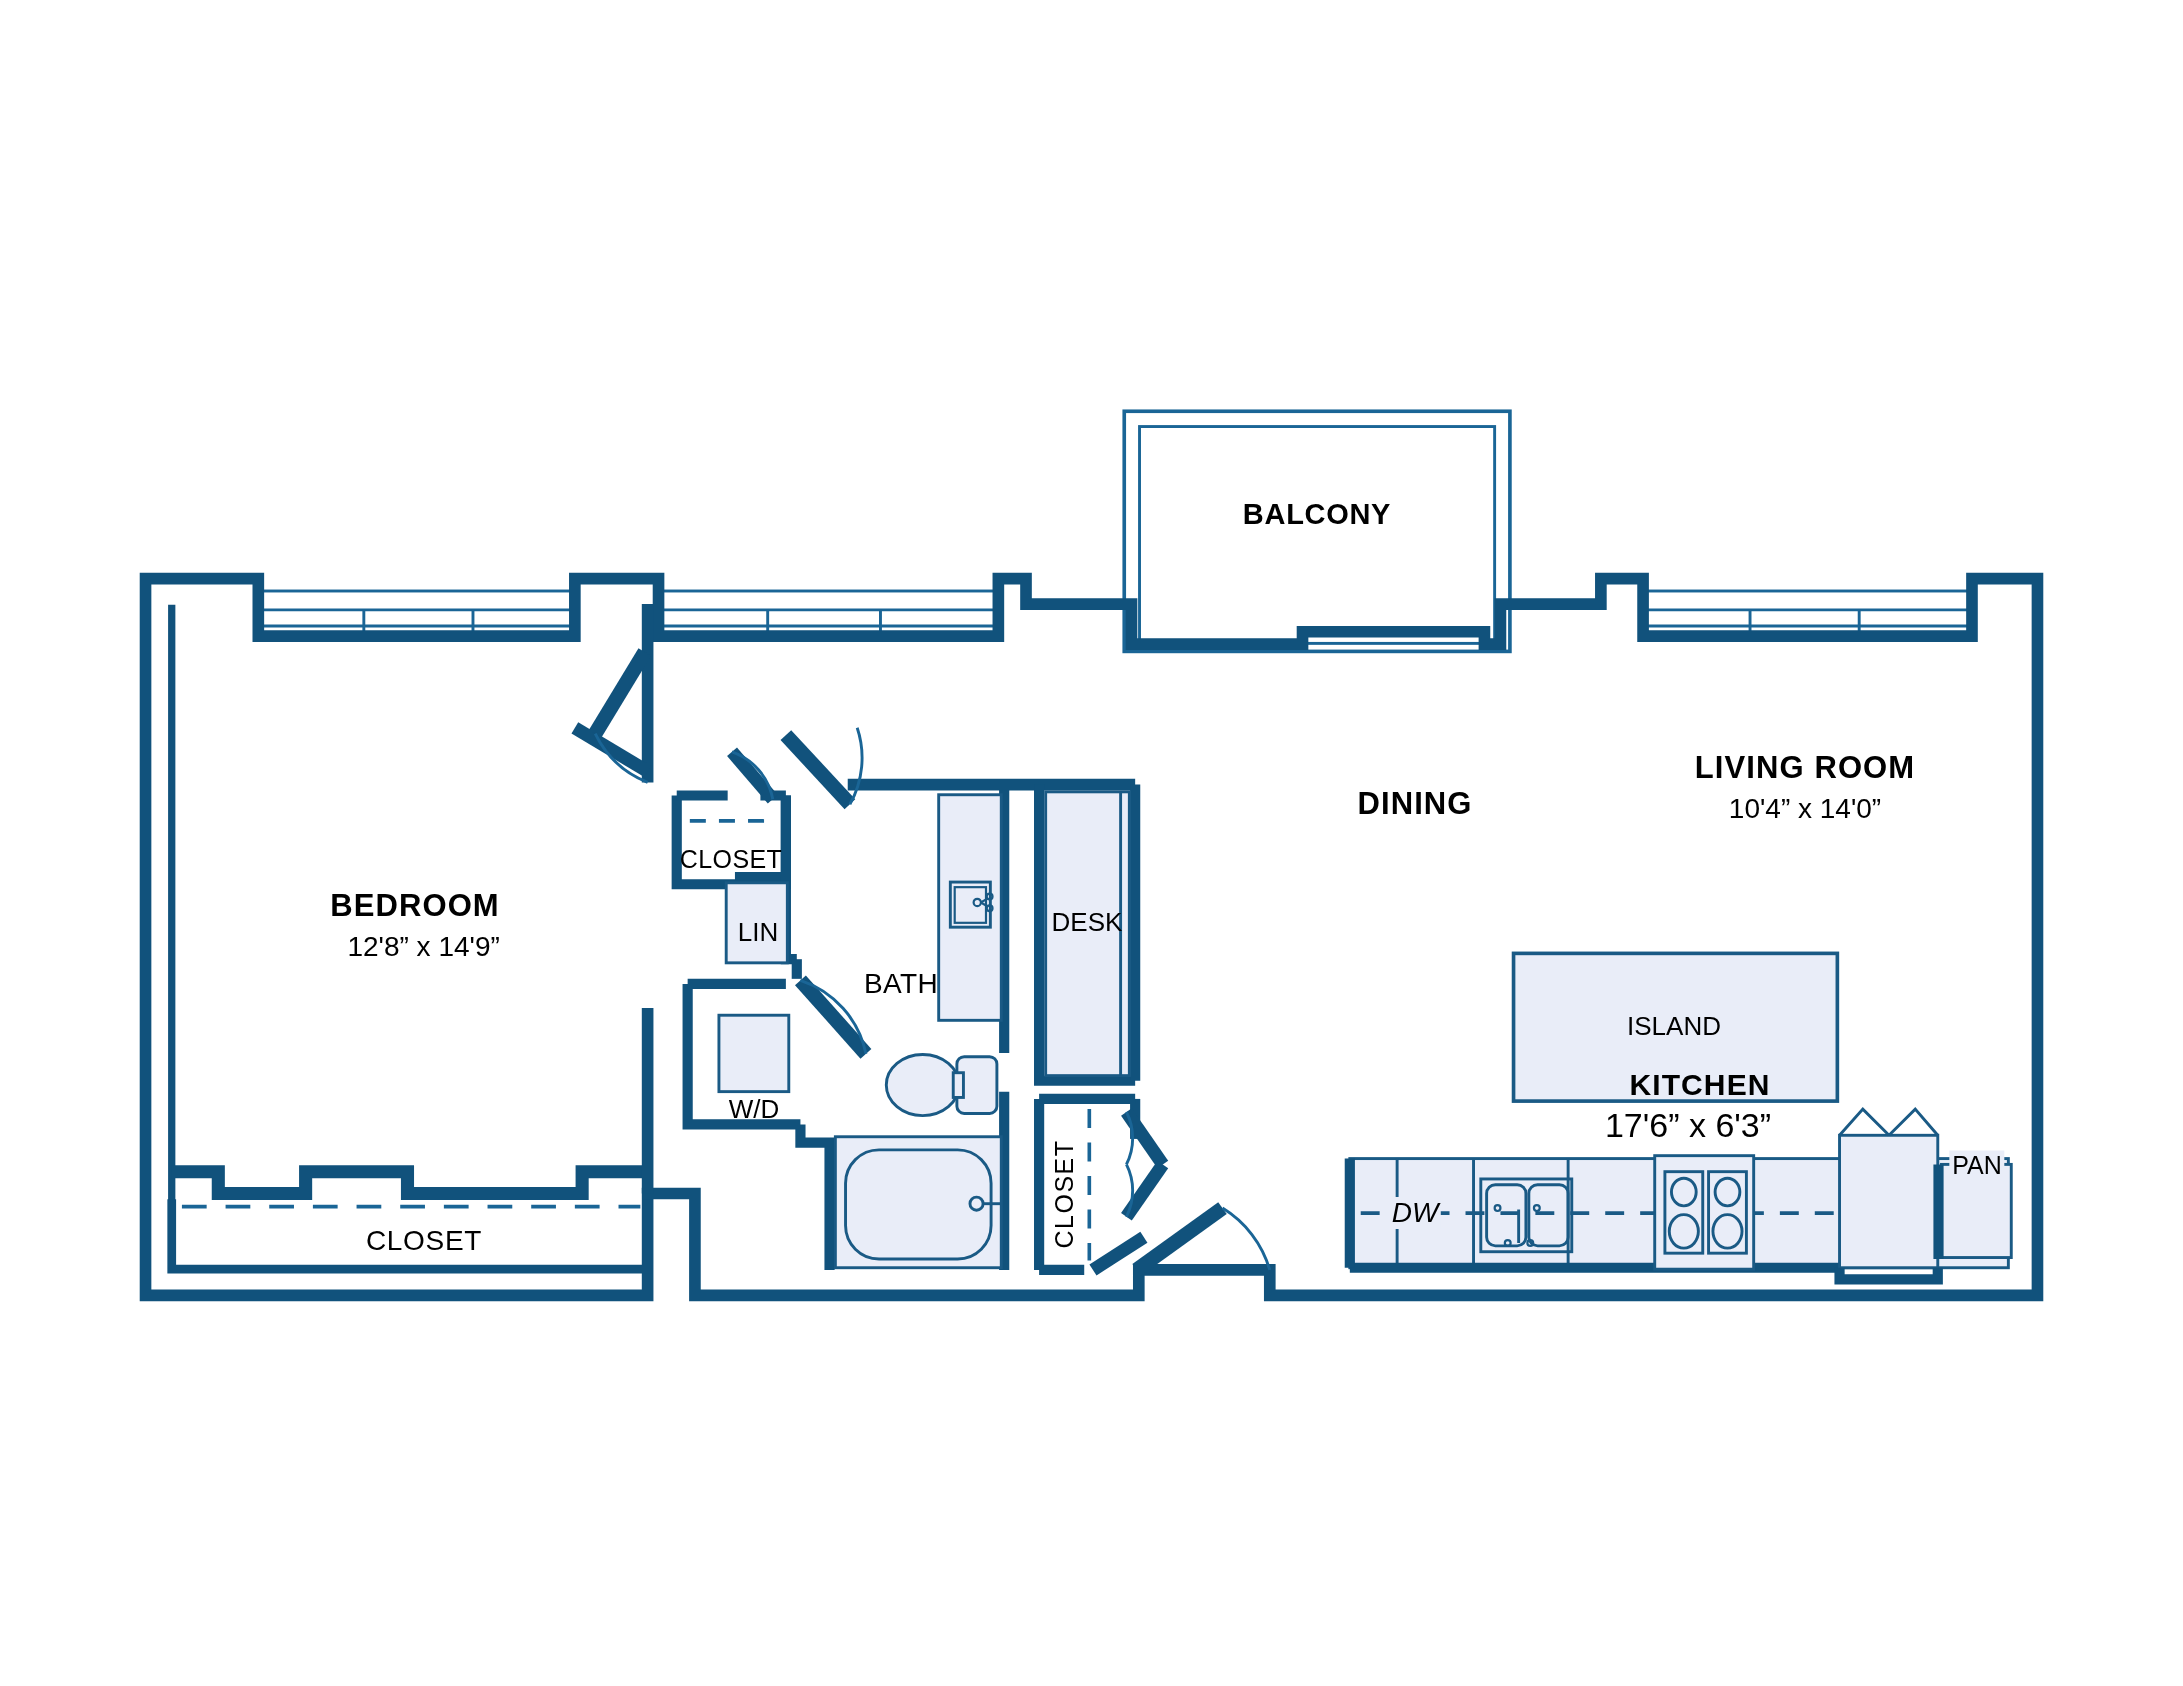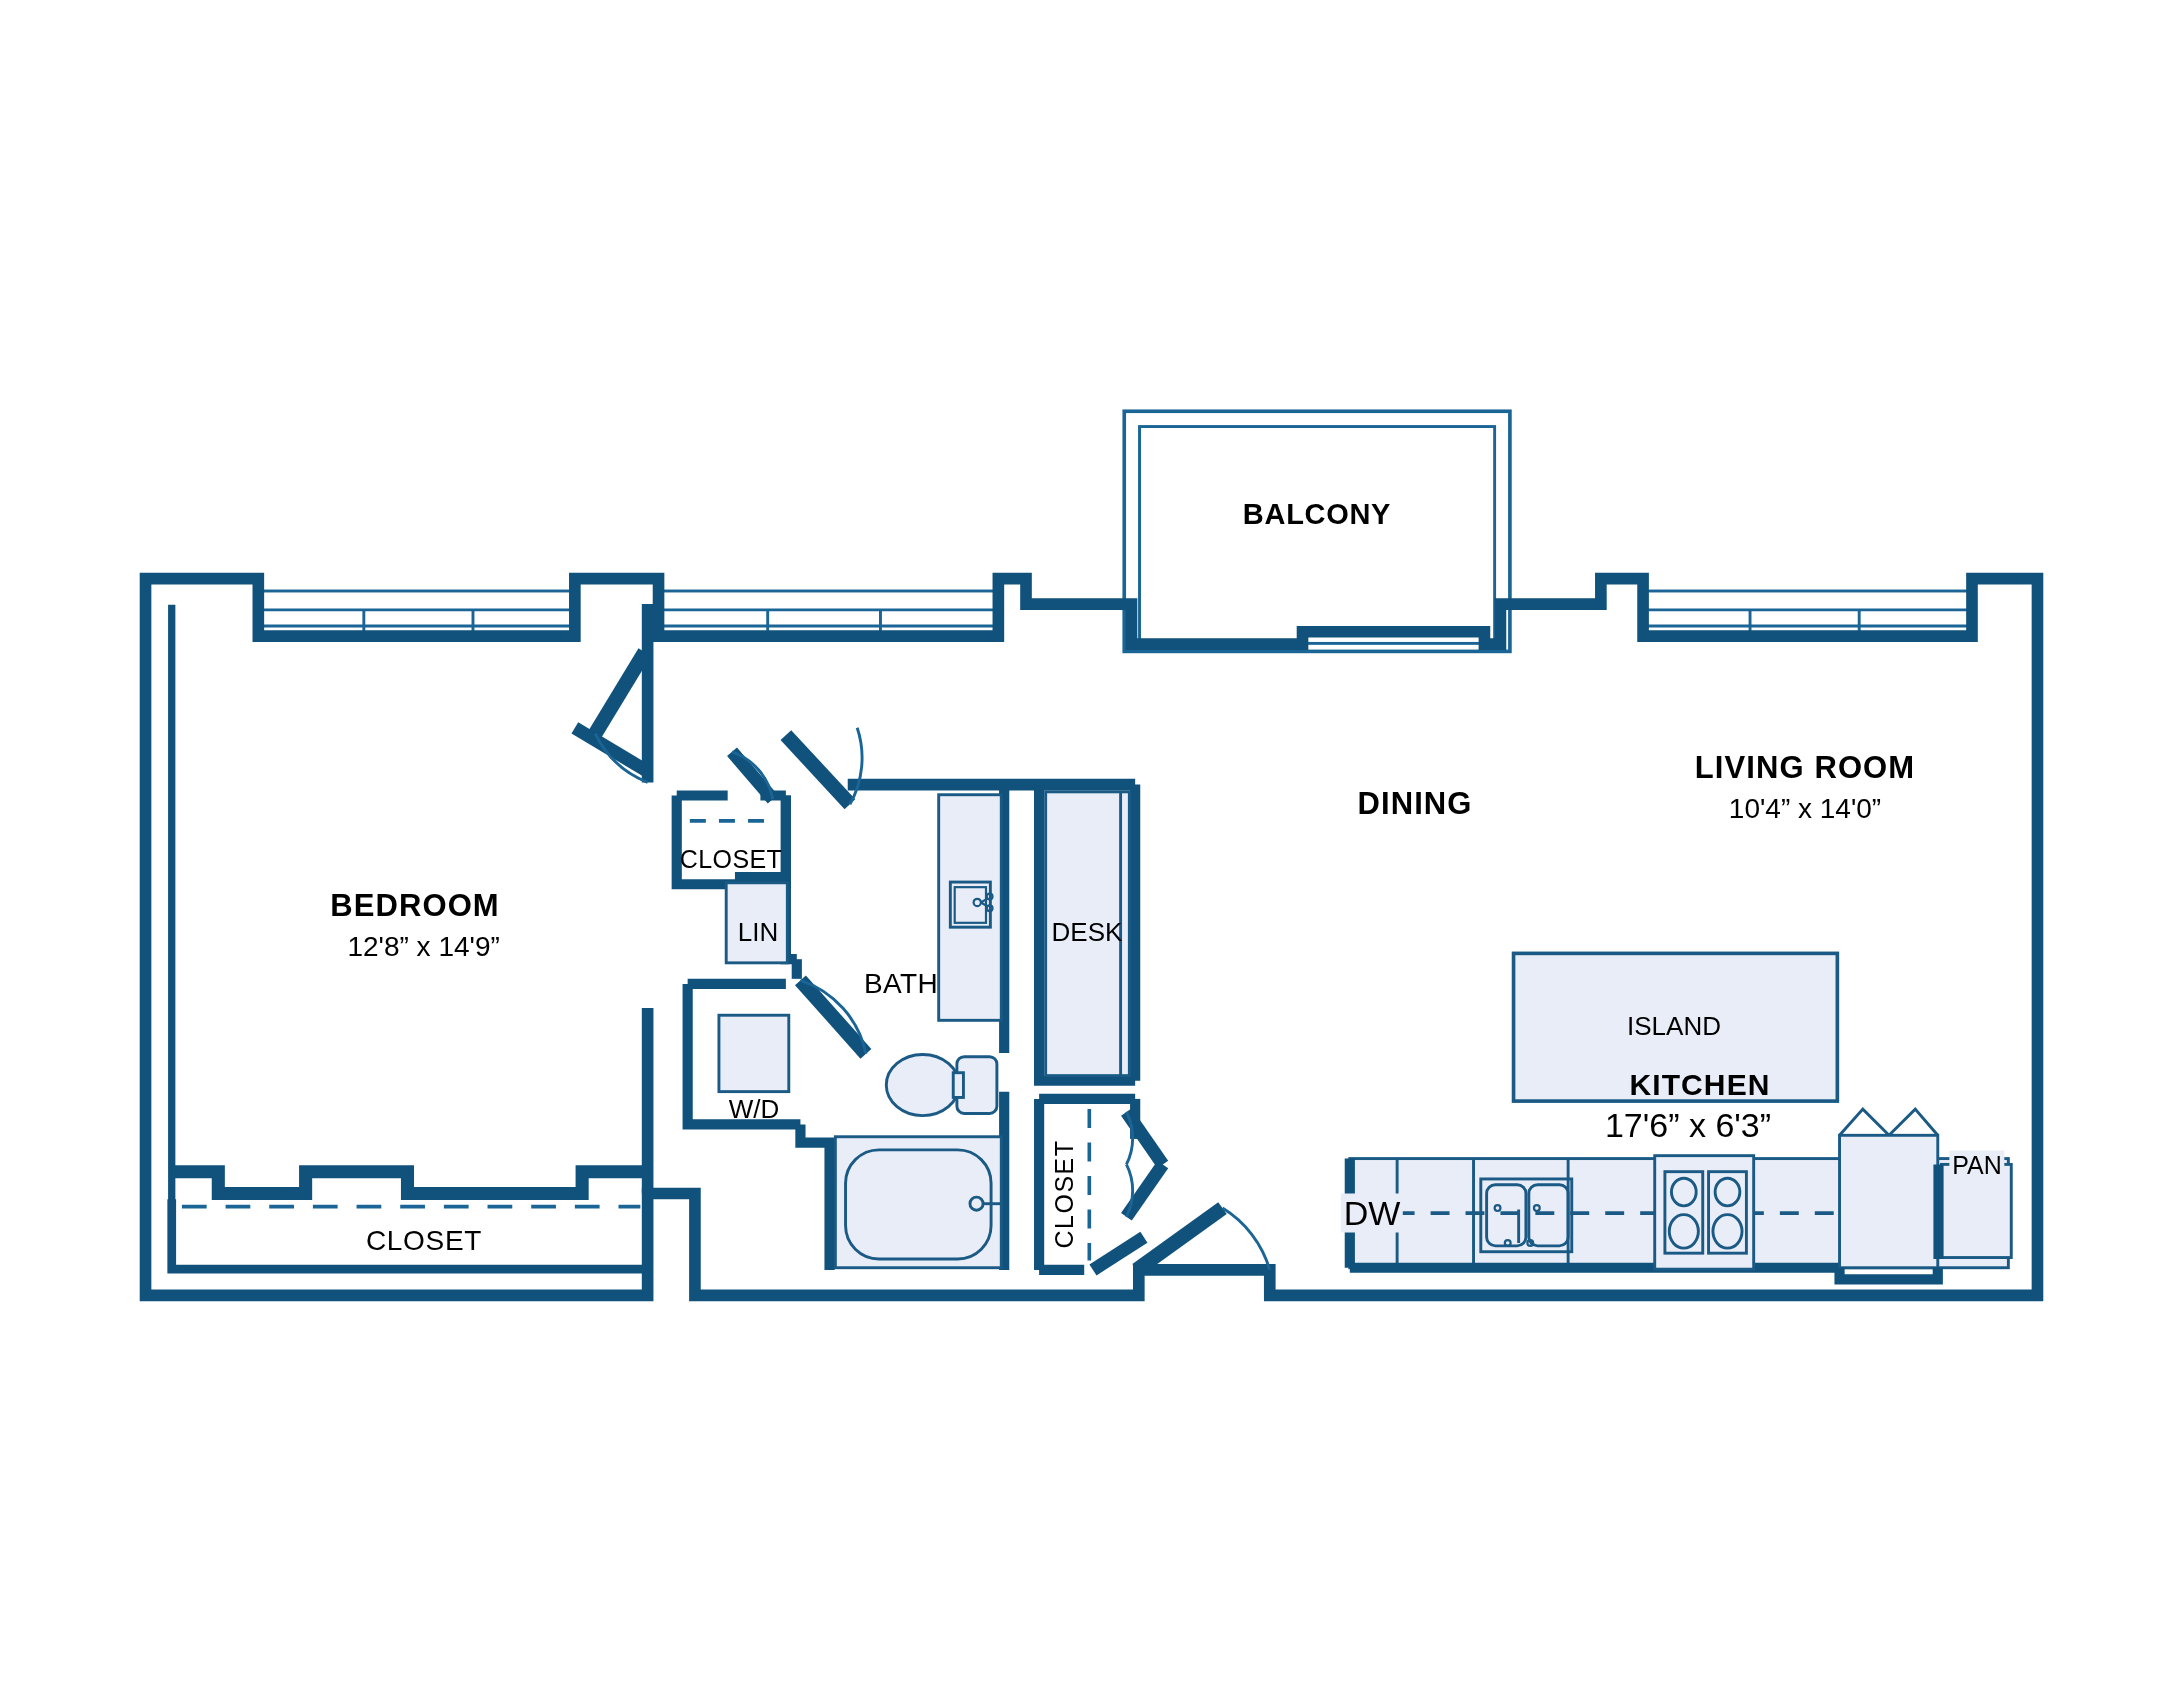--- a/index.html
+++ b/index.html
@@ -238,27 +238,27 @@
   <div class="lbl-room" style="font-size:30px;letter-spacing:1.1px;margin-left:24px;">KITCHEN</div>
   <div class="lbl-dim" style="font-size:34px;margin-top:4px;">17'6” x 6'3”</div>
 </div>
 
 <div style="position:absolute;left:901px;top:984px;transform:translate(-50%,-50%);text-align:center;">
   <div class="lbl-small" style="font-size:28px;letter-spacing:0.4px;">BATH</div>
 </div>
 
 <div class="lbl-small" style="position:absolute;left:1674px;top:1026px;transform:translate(-50%,-50%);font-size:26px;">ISLAND</div>
 
-<div class="lbl-small" style="position:absolute;left:1087px;top:922px;transform:translate(-50%,-50%);font-size:26px;margin-top:10px;">DESK</div>
+<div class="lbl-small" style="position:absolute;left:1087px;top:922px;transform:translate(-50%,-50%);font-size:26px;">DESK</div>
 
 <div class="lbl-small" style="position:absolute;left:758px;top:932px;transform:translate(-50%,-50%);font-size:26px;">LIN</div>
 
 <div class="lbl-small" style="position:absolute;left:754px;top:1109px;transform:translate(-50%,-50%);font-size:26px;">W/D</div>
 
-<div class="lbl-small" style="position:absolute;left:1372px;top:1213px;transform:translate(-50%,-50%);font-size:34px;background:#e9edf8;padding:0 2.9px;">DW</div>
+<div class="lbl-small" style="position:absolute;left:1415px;top:1213px;transform:translate(-50%,-50%);font-size:28px;background:#e9edf8;padding:0 2.9px;font-style:italic;">DW</div>
 
 <div class="lbl-small" style="position:absolute;left:1977px;top:1165px;transform:translate(-50%,-50%);font-size:25px;background:#e9edf8;padding:0 2.9px;">PAN</div>
 
 <div class="lbl-small" style="position:absolute;left:424px;top:1241px;transform:translate(-50%,-50%);font-size:28px;letter-spacing:0.7px;">CLOSET</div>
 
 <div class="lbl-small" style="position:absolute;left:731px;top:859px;transform:translate(-50%,-50%);font-size:25px;letter-spacing:0.4px;">CLOSET</div>
 
 <div class="lbl-small" style="position:absolute;left:1064px;top:1194px;transform:translate(-50%,-50%) rotate(-90deg);font-size:25px;letter-spacing:1.5px;white-space:nowrap;">CLOSET</div>
 
 </div>

